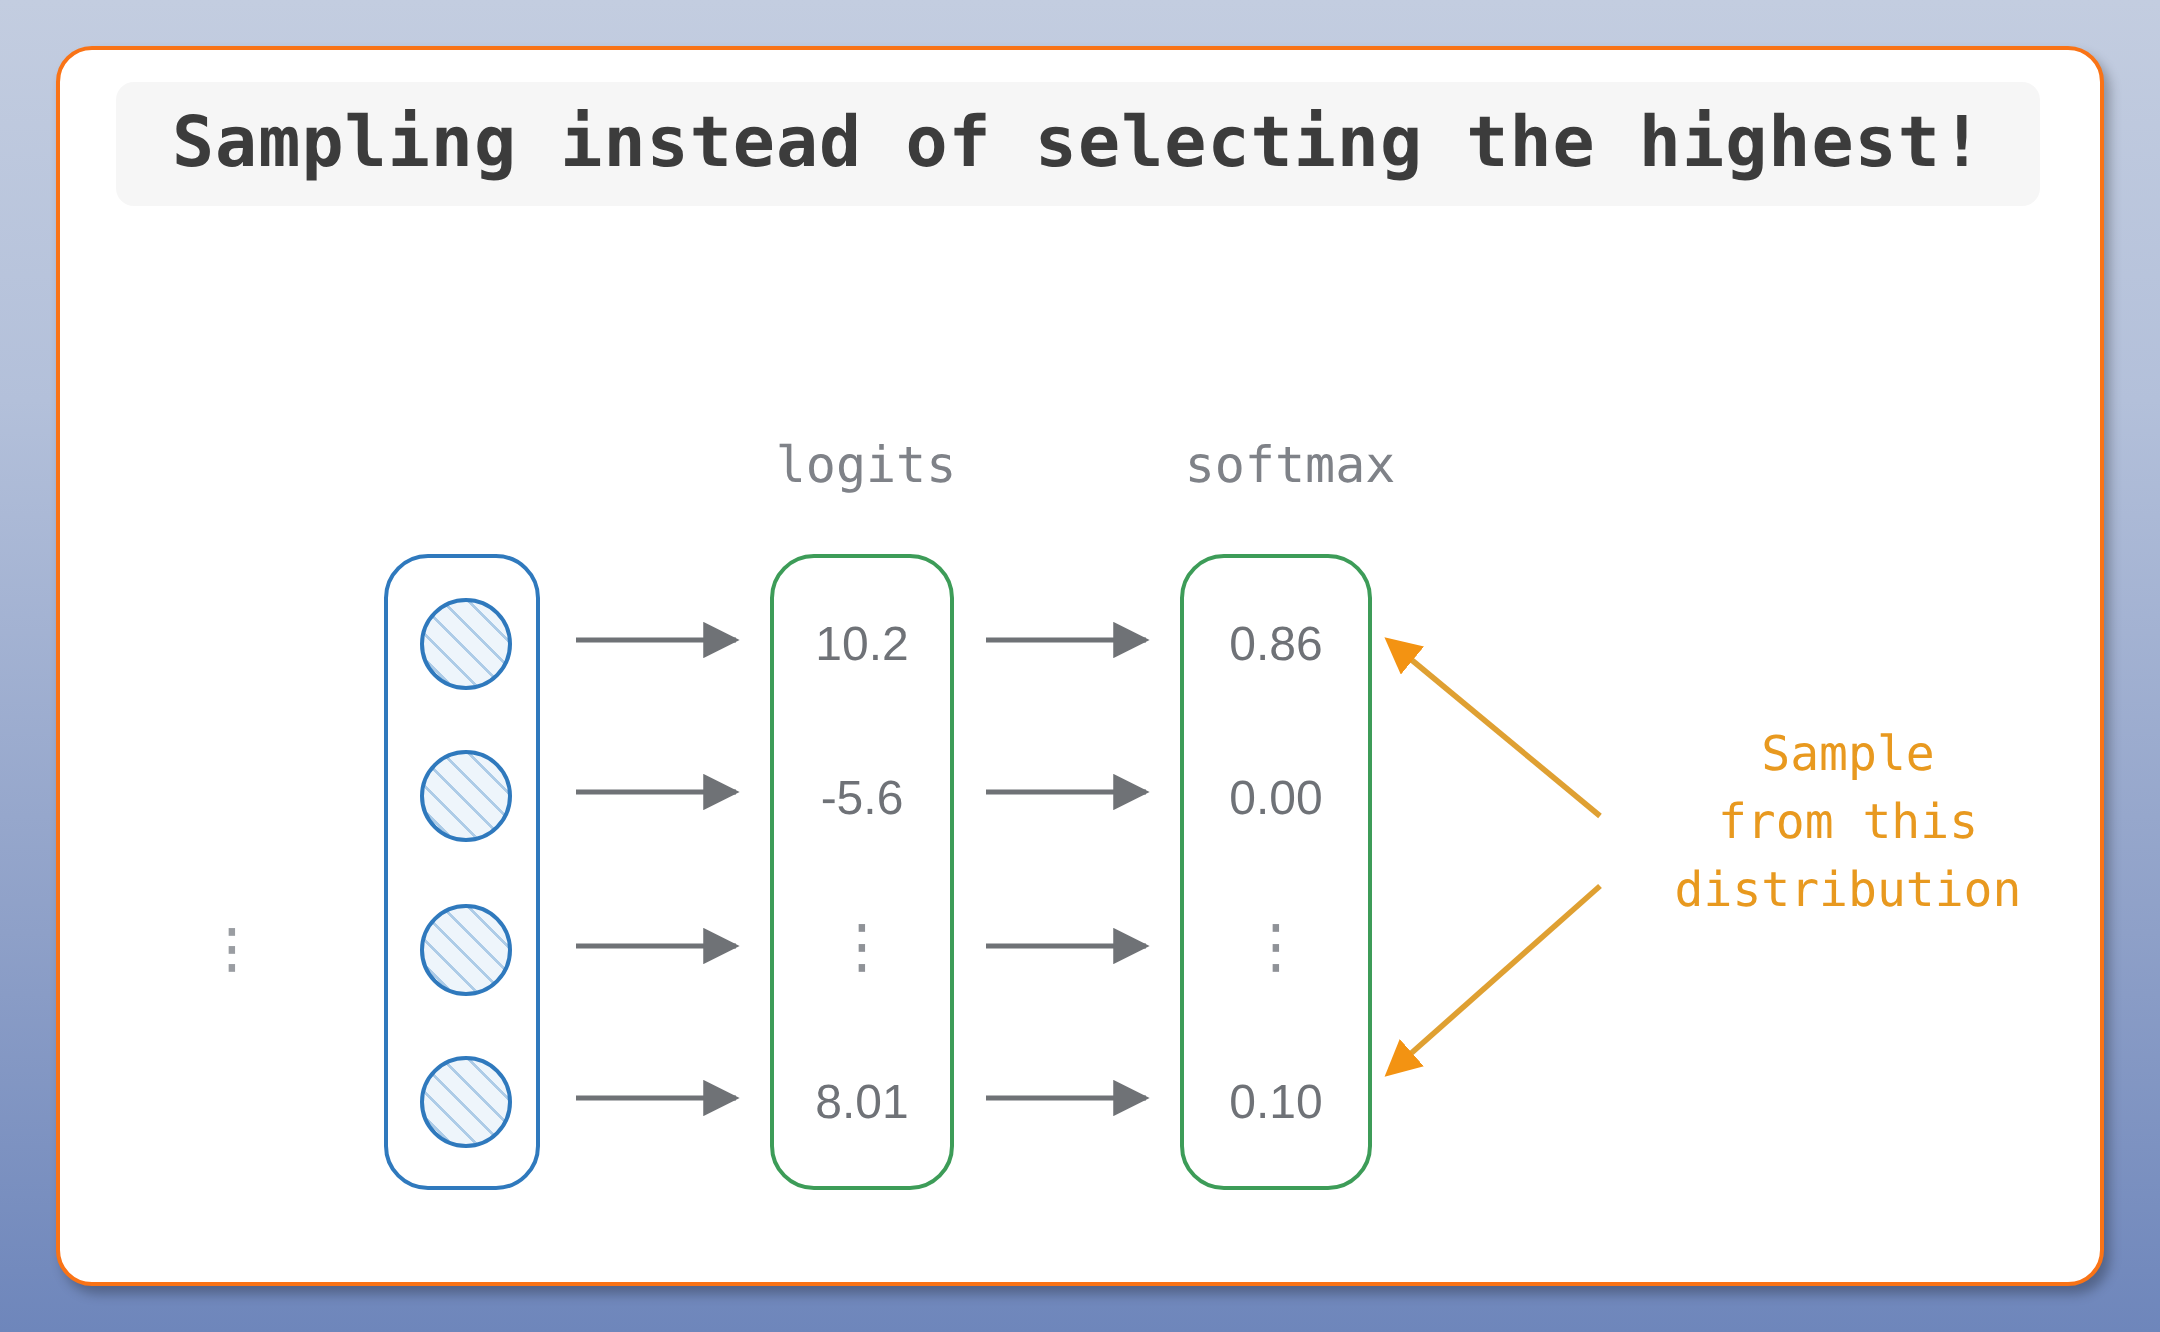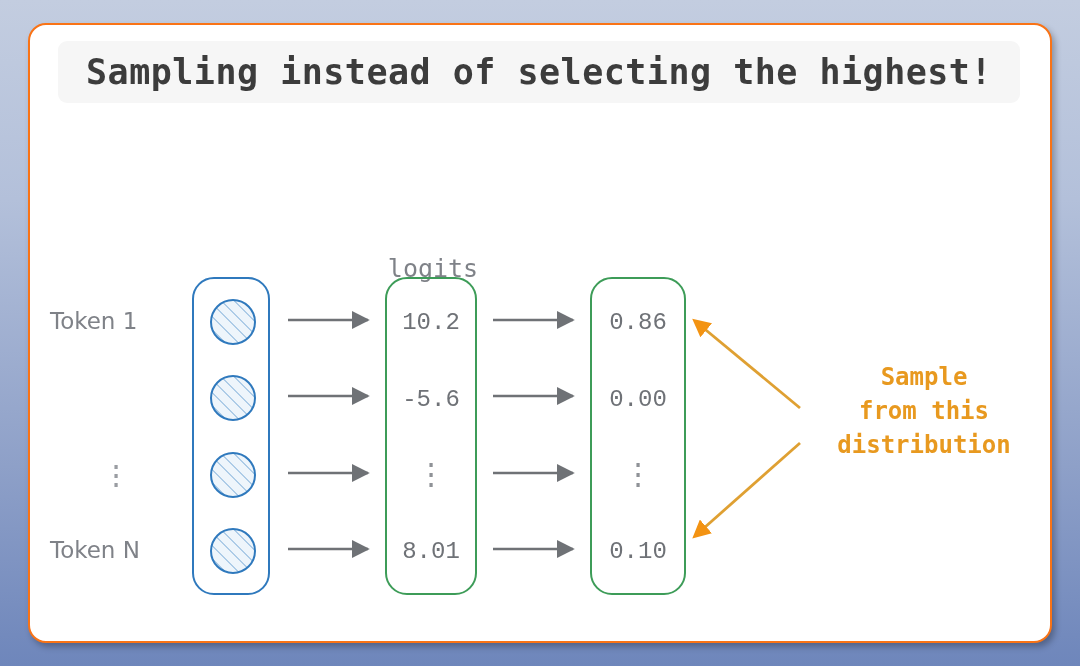--- a/index.html
+++ b/index.html
@@ -69,21 +69,21 @@
   .col-heading {
     position: absolute;
     font-family: "DejaVu Sans Mono", monospace;
     font-size: 25px;
     color: #7f8288;
     text-align: center;
     line-height: 1.28;
     white-space: pre-line;
   }
   #heading-output-layer { left: 118px; top: 158px; width: 170px; }
-  #heading-logits       { left: 318px; top: 192px; width: 170px; margin-top: 36px; }
+  #heading-logits       { left: 318px; top: 192px; width: 170px; }
   #heading-softmax      { left: 520px; top: 192px; width: 190px; }
 
   
   .token-label {
     position: absolute;
     left: 20px;
     width: 132px;
     font-family: "DejaVu Sans", sans-serif;
     font-size: 23px;
     color: #7f8288;
@@ -139,21 +139,21 @@
         rgba(120,170,215,0.55) 1.4px,
         rgba(255,255,255,0) 1.4px,
         rgba(255,255,255,0) 9px);
   }
 
   
   .cell-value {
     position: absolute;
     left: 0; width: 100%;
     text-align: center;
-    font-family: Liberation Mono, monospace;
+    font-family: Liberation Sans, sans-serif;
     font-size: 24px;
     color: #6f7277;
     white-space: nowrap;
   }
   .cell-ellipsis {
     position: absolute;
     left: 0; width: 100%;
     text-align: center;
     color: #8f9297;
     font-size: 26px;
@@ -163,21 +163,21 @@
 
   
   #sample-callout {
     position: absolute;
     left: 778px;
     top: 335px;
     width: 232px;
     text-align: center;
     font-family: "DejaVu Sans Mono", monospace;
     font-size: 24px;
-    font-weight: 700;
+    font-weight: 400;
     line-height: 1.42;
     color: #e8991f;
     white-space: pre-line;
   }
 </style>
 </head>
 <body>
 
 <div id="slide-card">
 
@@ -211,28 +211,27 @@
         <line x1="463" y1="524" x2="543" y2="524"></line>
       </g>
 
       <g stroke="#dfa032" stroke-width="2.8" fill="none" marker-end="url(#orange-head)">
         <line x1="770" y1="383" x2="665" y2="296"></line>
         <line x1="770" y1="418" x2="665" y2="511"></line>
       </g>
     </svg>
 
     <div class="col-heading" id="heading-logits">logits</div>
-
-    <div class="token-label" style="top:283px;">Token 1</div>
+    <div class="col-heading" id="heading-softmax">softmax</div>
+
     <div class="row-ellipsis" style="top:438px;">
       <span>·</span>
         <span>·</span>
         <span>·</span>
     </div>
-    <div class="token-label" style="top:512px;">Token N</div>
 
     <div class="vec-box" id="box-output-layer">
       <div class="neuron" style="top:20px;"></div>
       <div class="neuron" style="top:96px;"></div>
       <div class="neuron" style="top:173px;"></div>
       <div class="neuron" style="top:249px;"></div>
     </div>
 
     <div class="vec-box" id="box-logits">
       <div class="cell-value" style="top:30px;">10.2</div>

